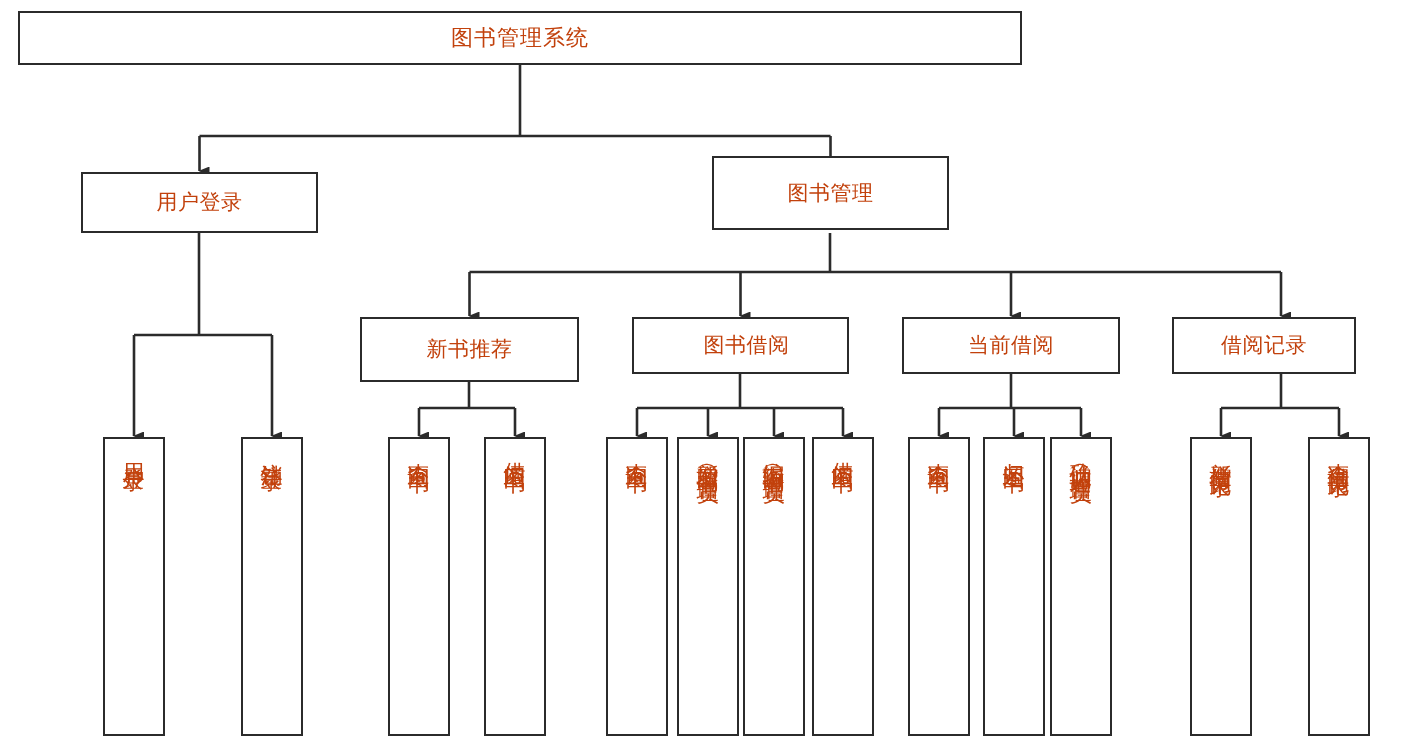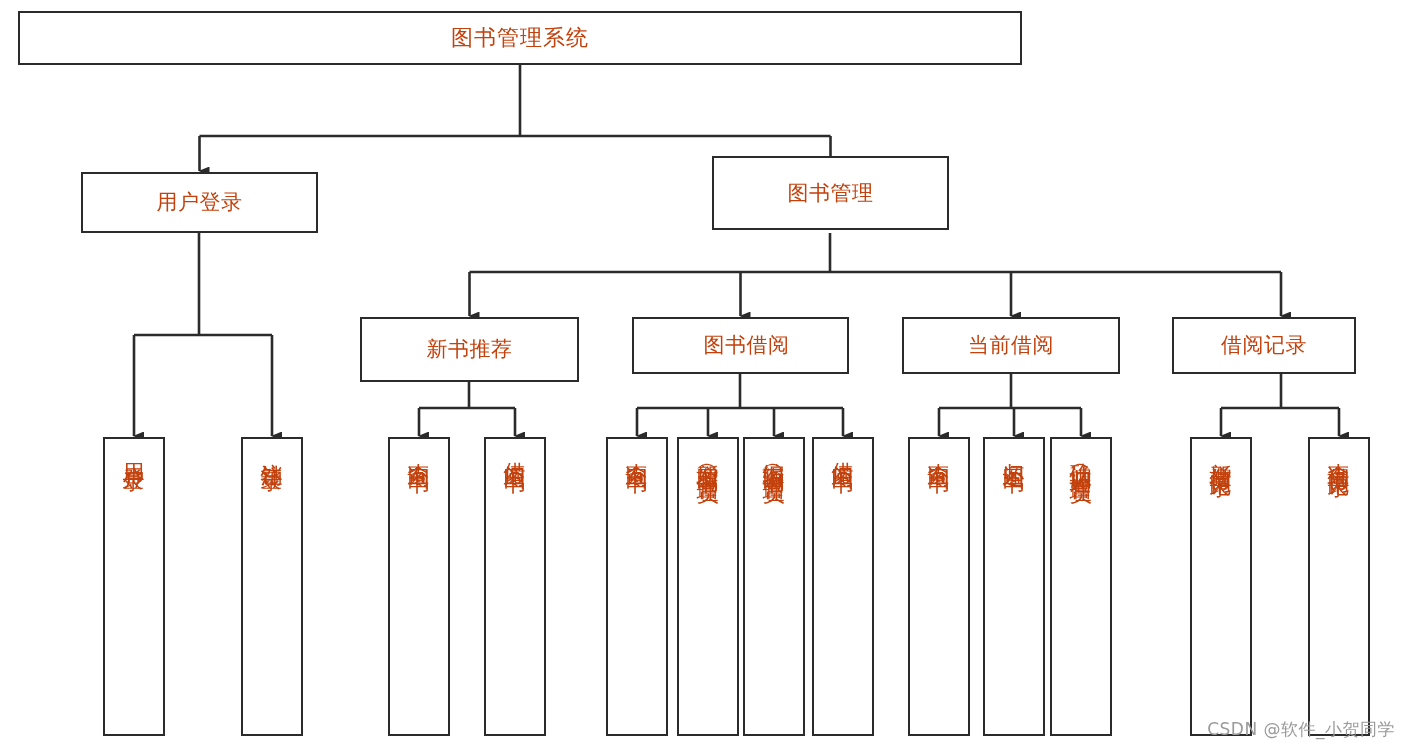--- a/index.html
+++ b/index.html
@@ -176,14 +176,13 @@
         <span class="node-label">确认归还（管理员）</span>
       </div>
       <div class="node vertical" style="left: 1190px; top: 437px; width: 62px; height: 299px;">
         <span class="node-label">新增借阅记录</span>
       </div>
       <div class="node vertical" style="left: 1308px; top: 437px; width: 62px; height: 299px;">
         <span class="node-label">查询借阅记录</span>
       </div>
     </div>
 
-  <div class="watermark">CSDN @软件_小贺同学</div>
 </div>
 
 </body></html>

